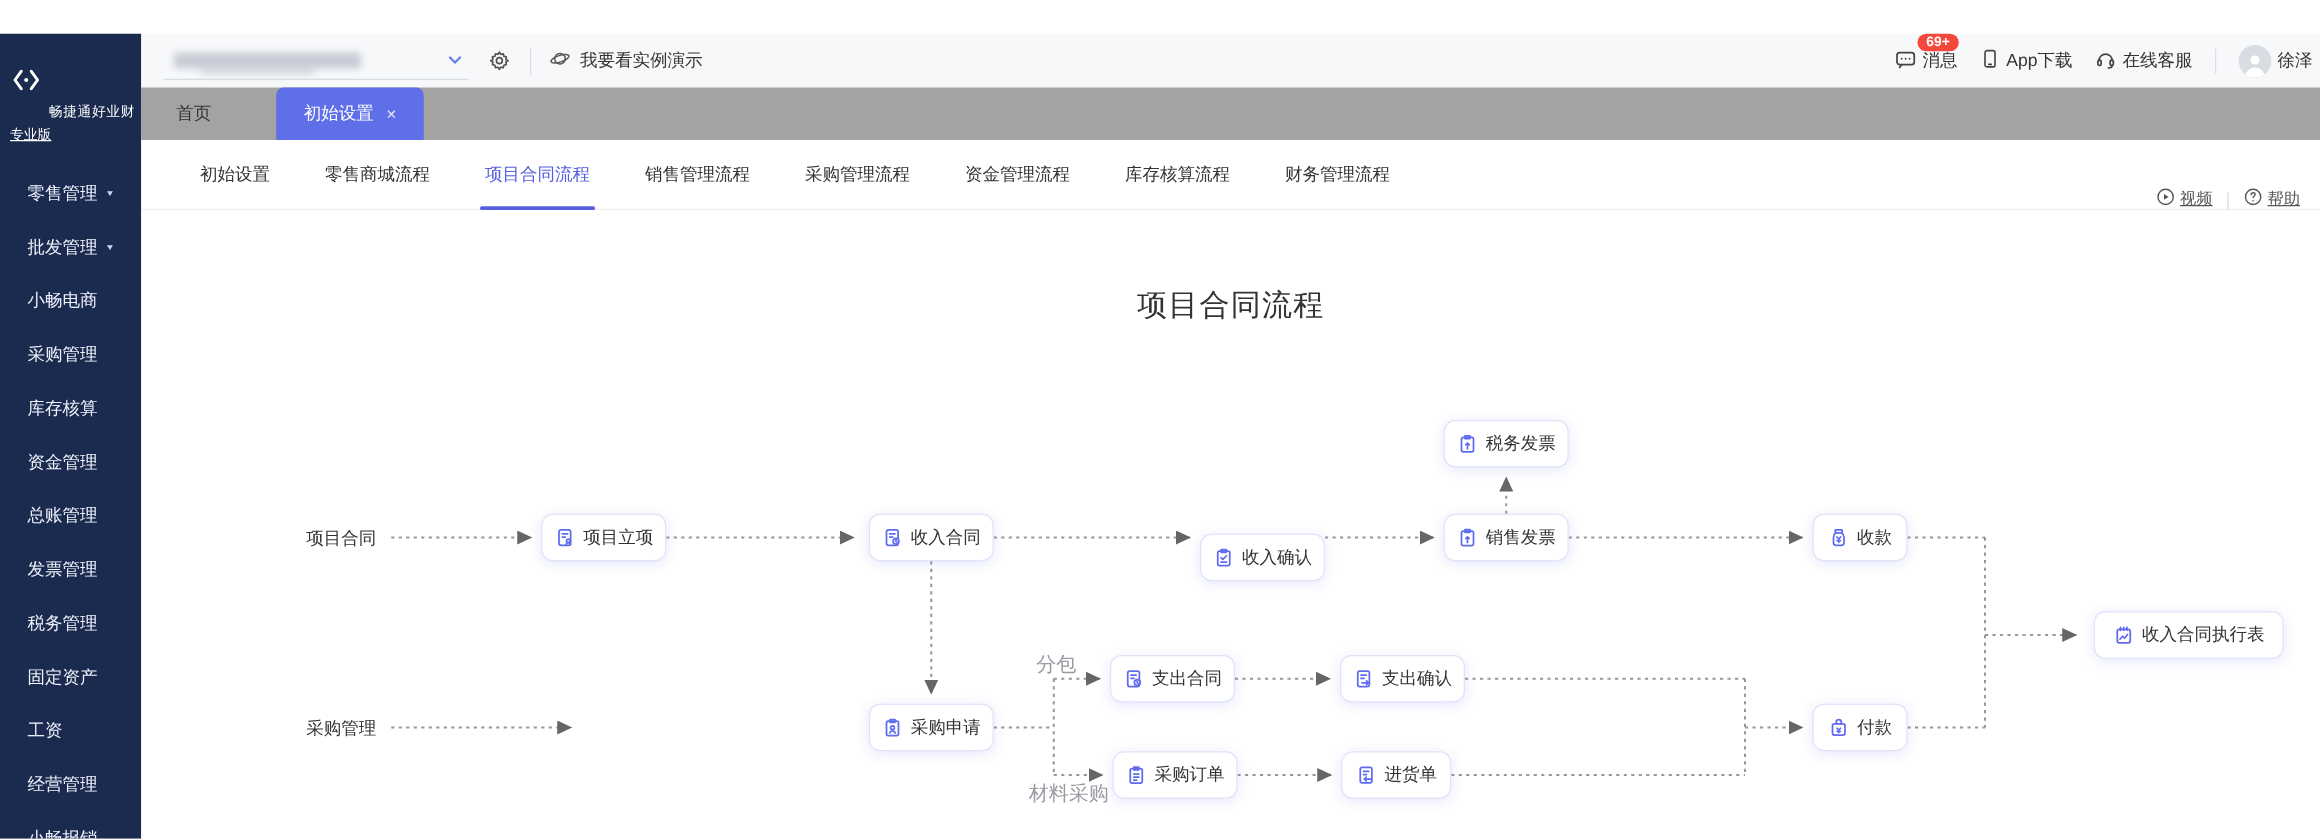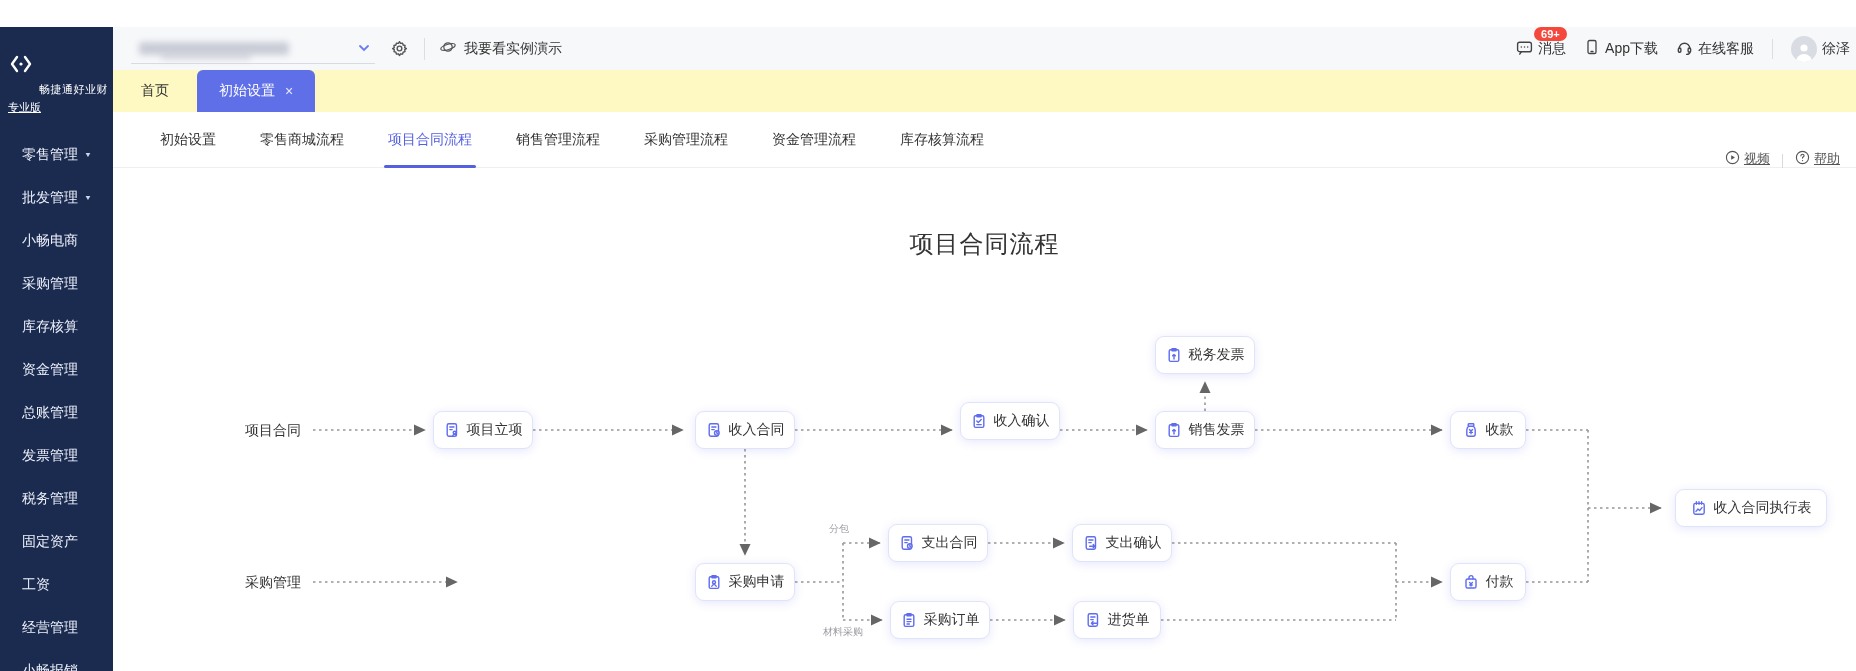--- a/index.html
+++ b/index.html
@@ -34,22 +34,22 @@
   .tb-right { position:absolute; right:6px; top:0; height:43px; display:flex; align-items:center; gap:18px; }
   .tb-item { position:relative; display:flex; align-items:center; gap:5px; font-size:14px; color:#333; cursor:pointer; }
   .badge { position:absolute; left:18px; top:-12px; background:#f5483d; color:#fff; font-size:11px;
            padding:1px 7px; border-radius:9px; font-weight:bold; }
   .tb-divider2 { width:1px; height:20px; background:#dcdee5; }
   .avatar { width:26px; height:26px; border-radius:50%; background:#d9dce3; display:flex;
             align-items:flex-end; justify-content:center; overflow:hidden; }
   .username { font-size:14px; color:#333; white-space:nowrap; }
 
   
-  .tabstrip { position:absolute; left:113px; top:70px; right:0; height:42px; background:#fef9c3;
-              display:flex; align-items:flex-end; }
+  .tabstrip { position:absolute; left:113px; top:70px; right:0; height:42px; background:#a3a3a3;
+              display:flex; align-items:flex-end;gap:24px; }
   .tab-home { height:42px; display:flex; align-items:center; padding:0 28px; font-size:14px; color:#333; cursor:pointer; }
   .tab-active { height:42px; display:flex; align-items:center; gap:10px; padding:0 22px;
                 background:#5f6fe8; color:#fff; font-size:14px; border-radius:6px 6px 0 0; cursor:pointer; }
   .tab-close { font-size:14px; color:#e8eaff; cursor:pointer; }
 
   
   .content { position:absolute; left:113px; top:112px; right:0; bottom:0; background:#fff; }
   .subtabs { height:56px; border-bottom:1px solid #eeeef3; display:flex; align-items:center; padding-left:25px; position:relative; }
   .subtab { position:relative; height:56px; display:flex; align-items:center; padding:0 22px;
             font-size:14px; color:#333; cursor:pointer; white-space:nowrap; }
@@ -64,21 +64,21 @@
   
   .canvas { position:relative; width:1743px; height:503px; }
   .flow-title { position:absolute; left:0; right:0; top:60px; text-align:center;
                 font-size:24px; color:#333; letter-spacing:1px; }
   .flow-svg { position:absolute; left:0; top:0; }
   .flow-node { position:absolute; height:38px; background:#fff; border:1px solid #e0e4fb; border-radius:9px;
                box-shadow:0 2px 10px rgba(93,107,235,.16); display:flex; align-items:center; justify-content:center;
                gap:7px; font-size:14px; color:#333; cursor:pointer; white-space:nowrap; }
   .flow-node .nicon { display:flex; align-items:center; }
   .row-label { position:absolute; font-size:14px; color:#333; }
-  .branch-label { position:absolute; font-size:10px; color:#9a9aa2; }
+  .branch-label { position:absolute; font-size:16px; color:#9a9aa2; }
 </style>
 </head>
 <body>
 
 <div class="app">
 
   <div class="sidebar">
     <div class="logo-block">
       <div class="logo-row">
         <span>
@@ -222,20 +222,21 @@
 
   <div class="content">
     <div class="subtabs" id="subtabs">
       <div class="subtab">初始设置</div>
         <div class="subtab">零售商城流程</div>
         <div class="subtab active">项目合同流程</div>
         <div class="subtab">销售管理流程</div>
         <div class="subtab">采购管理流程</div>
         <div class="subtab">资金管理流程</div>
         <div class="subtab">库存核算流程</div>
+        <div class="subtab">财务管理流程</div>
         <div class="subtabs-right">
         <div class="st-btn">
           <span>
             <svg width="15" height="15" viewBox="0 0 16 16" fill="none" stroke="#555" stroke-width="1.2">
               <circle cx="8" cy="8" r="6.5"></circle>
                 <path d="M6.6 5.6l4 2.4-4 2.4z" fill="#555" stroke="none"></path>
             </svg>
           </span>
           <span>视频</span>
         </div>
@@ -302,21 +303,21 @@
           <span class="nicon">
             <svg width="16" height="16" viewBox="0 0 16 16" fill="none" stroke="#5f6cf0" stroke-width="1.4" stroke-linecap="round" stroke-linejoin="round">
               <rect x="3.2" y="1.8" width="9.3" height="12.4" rx="1.6"></rect>
               <path d="M5.8 5h4.2M5.8 7.6h2.4"></path>
               <circle cx="10.8" cy="11" r="2.3" fill="#fff"></circle>
               <path d="M10.8 9.9v1.2l.9 .6"></path>
             </svg>
           </span>
           <span>收入合同</span>
         </div>
-        <div class="flow-node" style="left: 847px; top: 234px; width: 100px;">
+        <div class="flow-node" style="left: 847px; top: 259px; width: 100px;">
           <span class="nicon">
             <svg width="16" height="16" viewBox="0 0 16 16" fill="none" stroke="#5f6cf0" stroke-width="1.4" stroke-linecap="round" stroke-linejoin="round">
               <rect x="3.2" y="2.8" width="9.6" height="11.6" rx="1.4"></rect>
               <path d="M6 1.6h4v2.2H6z"></path>
               <path d="M5.8 8l1.5 1.5 2.9-2.9M5.8 11.6h4.4"></path>
             </svg>
           </span>
           <span>收入确认</span>
         </div>
         <div class="flow-node" style="left: 1042px; top: 168px; width: 100px;">

